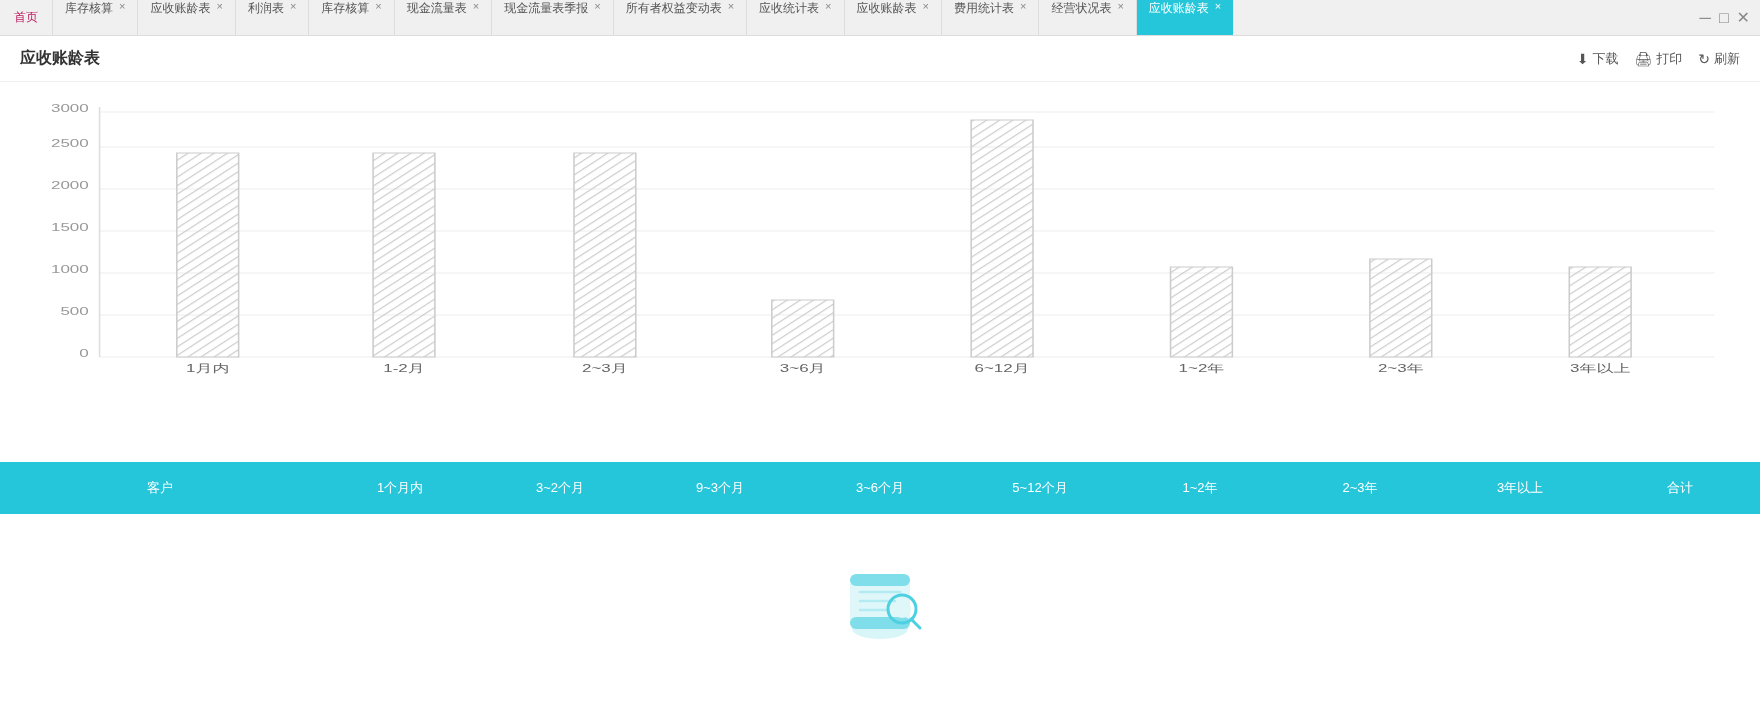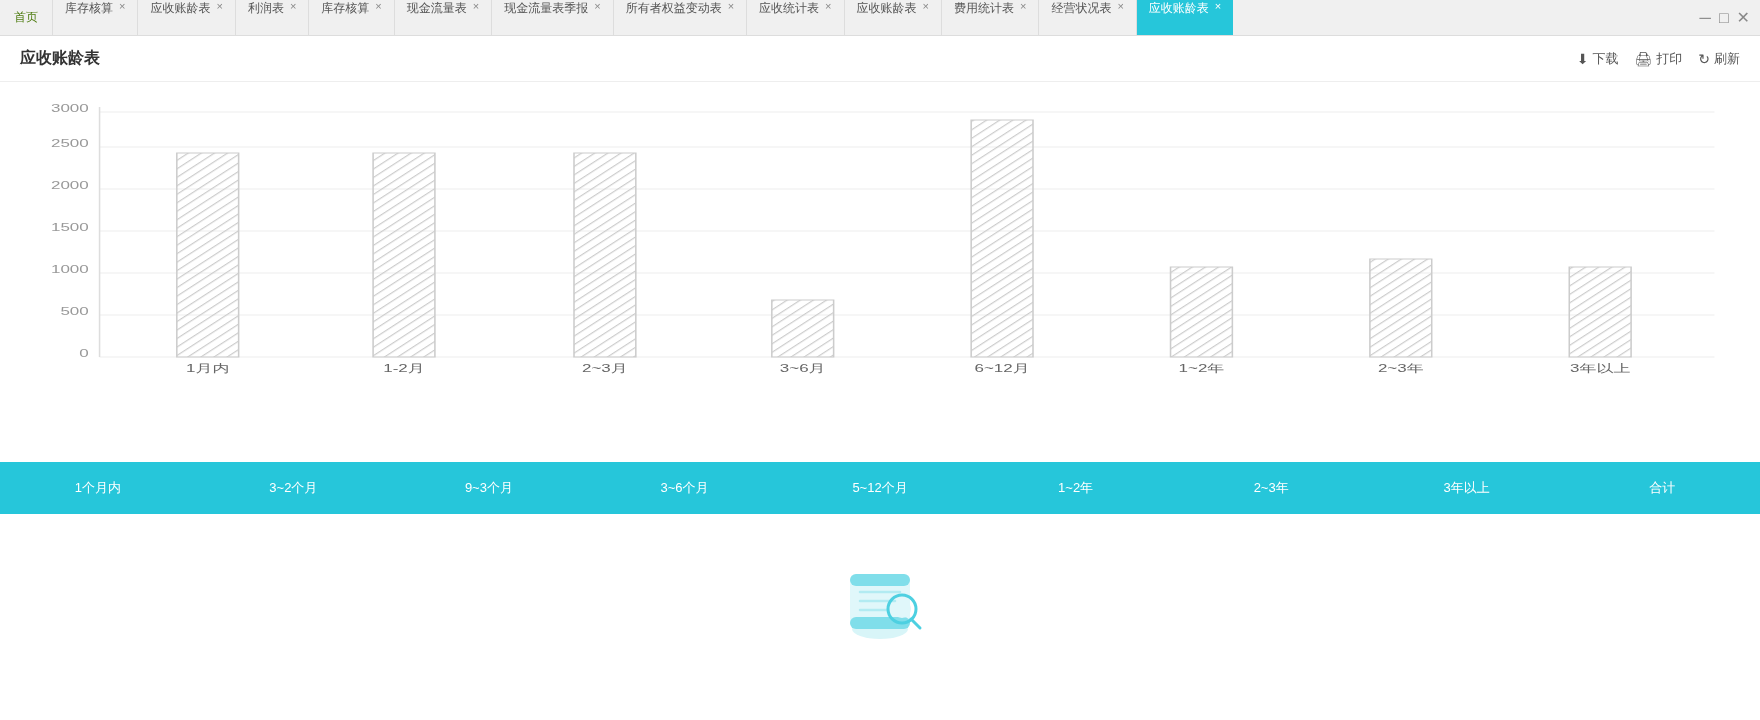--- a/index.html
+++ b/index.html
@@ -38,21 +38,21 @@
       color: #888;
       cursor: pointer;
     }
     .tab-item.active .tab-close { color: #fff; }
     .tab-home {
       padding: 0 14px;
       height: 36px;
       display: flex;
       align-items: center;
       font-size: 12px;
-      color: #4d7c0f;
+      color: #be185d;
       cursor: pointer;
       border-right: 1px solid #ddd;
     }
     .tab-bar-actions {
       margin-left: auto;
       display: flex;
       align-items: center;
       padding: 0 10px;
       gap: 8px;
     }
@@ -274,20 +274,21 @@
 
       <rect x="867" y="157" width="40" height="98" fill="url(#hatch)" stroke="#ccc" stroke-width="1"></rect>
       <text x="887" y="270" font-size="11" fill="#666" text-anchor="middle">2~3年</text>
 
       <rect x="996" y="165" width="40" height="90" fill="url(#hatch)" stroke="#ccc" stroke-width="1"></rect>
       <text x="1016" y="270" font-size="11" fill="#666" text-anchor="middle">3年以上</text>
     </svg>
   </div>
 
   <div class="table-header">
+    <div class="table-header-cell customer">客户</div>
     <div class="table-header-cell">1个月内</div>
     <div class="table-header-cell">3~2个月</div>
     <div class="table-header-cell">9~3个月</div>
     <div class="table-header-cell">3~6个月</div>
     <div class="table-header-cell">5~12个月</div>
     <div class="table-header-cell">1~2年</div>
     <div class="table-header-cell">2~3年</div>
     <div class="table-header-cell">3年以上</div>
     <div class="table-header-cell">合计</div>
   </div>

